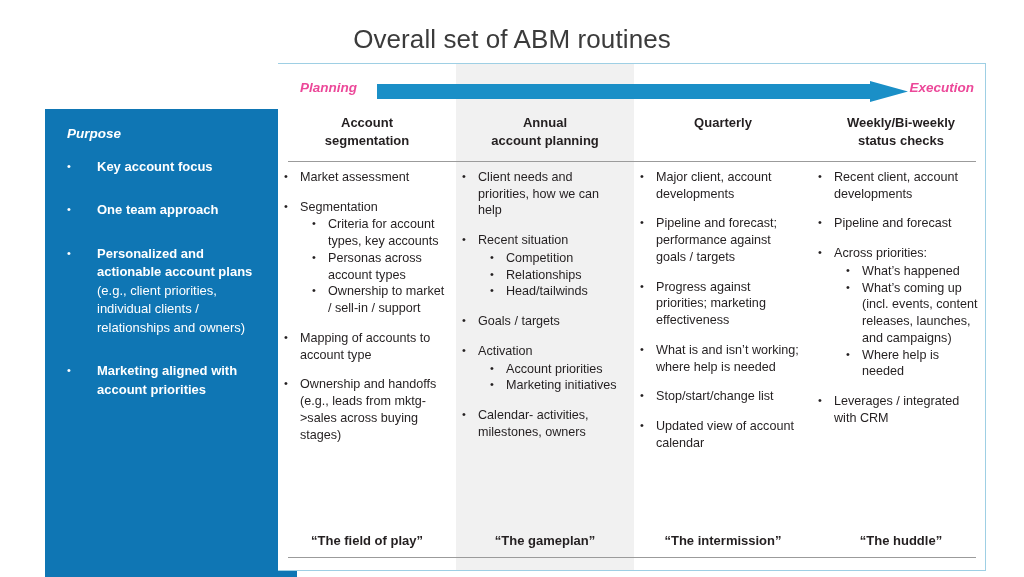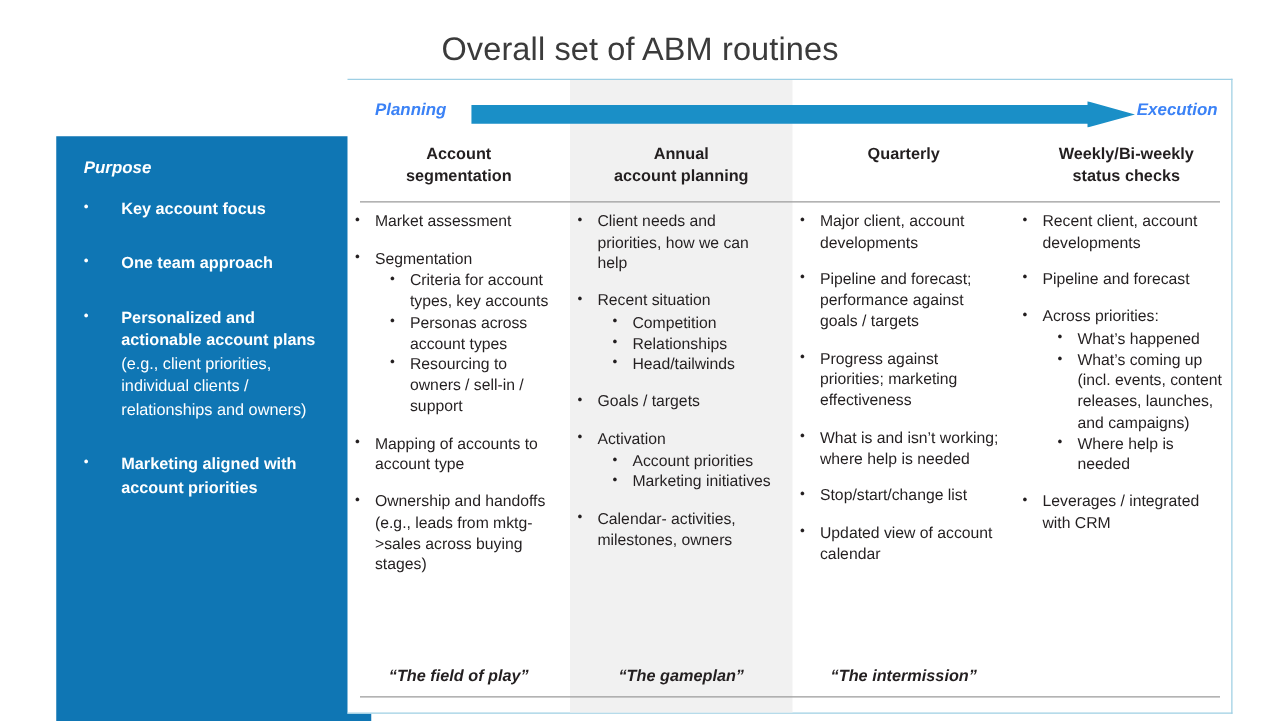--- a/index.html
+++ b/index.html
@@ -95,21 +95,21 @@
     top: 11px;
     width: 706px;
     height: 30px;
   }
   .arrow-label {
     position: absolute;
     top: 5px;
     font-size: 13.5px;
     font-style: italic;
     font-weight: bold;
-    color: #3b82f6;
+    color: #ec4899;
   }
   .arrow-label.left  { left: 22px; }
   .arrow-label.right { right: 10px; }
   .arrow-shape {
     position: absolute;
     left: 99px;
     top: 6px;
     width: 531px;
     height: 21px;
   }
@@ -195,21 +195,20 @@
     bottom: 22px;
     width: 706px;
     display: flex;
   }
   .footer-cell {
     width: 178px;
     flex: 0 0 178px;
     text-align: center;
     font-size: 13px;
     font-weight: bold;
-    font-style: italic;
     color: #231f20;
   }
   .foot-rule {
     position: absolute;
     left: 10px;
     bottom: 12px;
     width: 688px;
     height: 1px;
     background: #9b9b9b;
   }
@@ -288,21 +287,21 @@
           <div class="bullet-l2">
             <span class="b">•</span>
             <span class="t">Criteria for account types, key accounts</span>
           </div>
           <div class="bullet-l2">
             <span class="b">•</span>
             <span class="t">Personas across account types</span>
           </div>
           <div class="bullet-l2">
             <span class="b">•</span>
-            <span class="t">Resourcing to owners / sell-in / support</span>
+            <span class="t">Ownership to market / sell-in / support</span>
           </div>
         </div>
         <div class="bullet-l1">
           <span class="b">•</span>
           <span class="t">Mapping of accounts to account type</span>
         </div>
         <div class="bullet-l1">
           <span class="b">•</span>
           <span class="t">Ownership and handoffs (e.g., leads from mktg-&gt;sales across buying stages)</span>
         </div>
@@ -411,15 +410,16 @@
           <span class="t">Leverages / integrated with CRM</span>
         </div>
       </div>
     </div>
 
   <div class="foot-rule"></div>
   <div class="footers" id="footer-row">
       <div class="footer-cell">“The field of play”</div>
       <div class="footer-cell">“The gameplan”</div>
       <div class="footer-cell">“The intermission”</div>
+      <div class="footer-cell">“The huddle”</div>
     </div>
 
 </div>
 
 </body></html>

